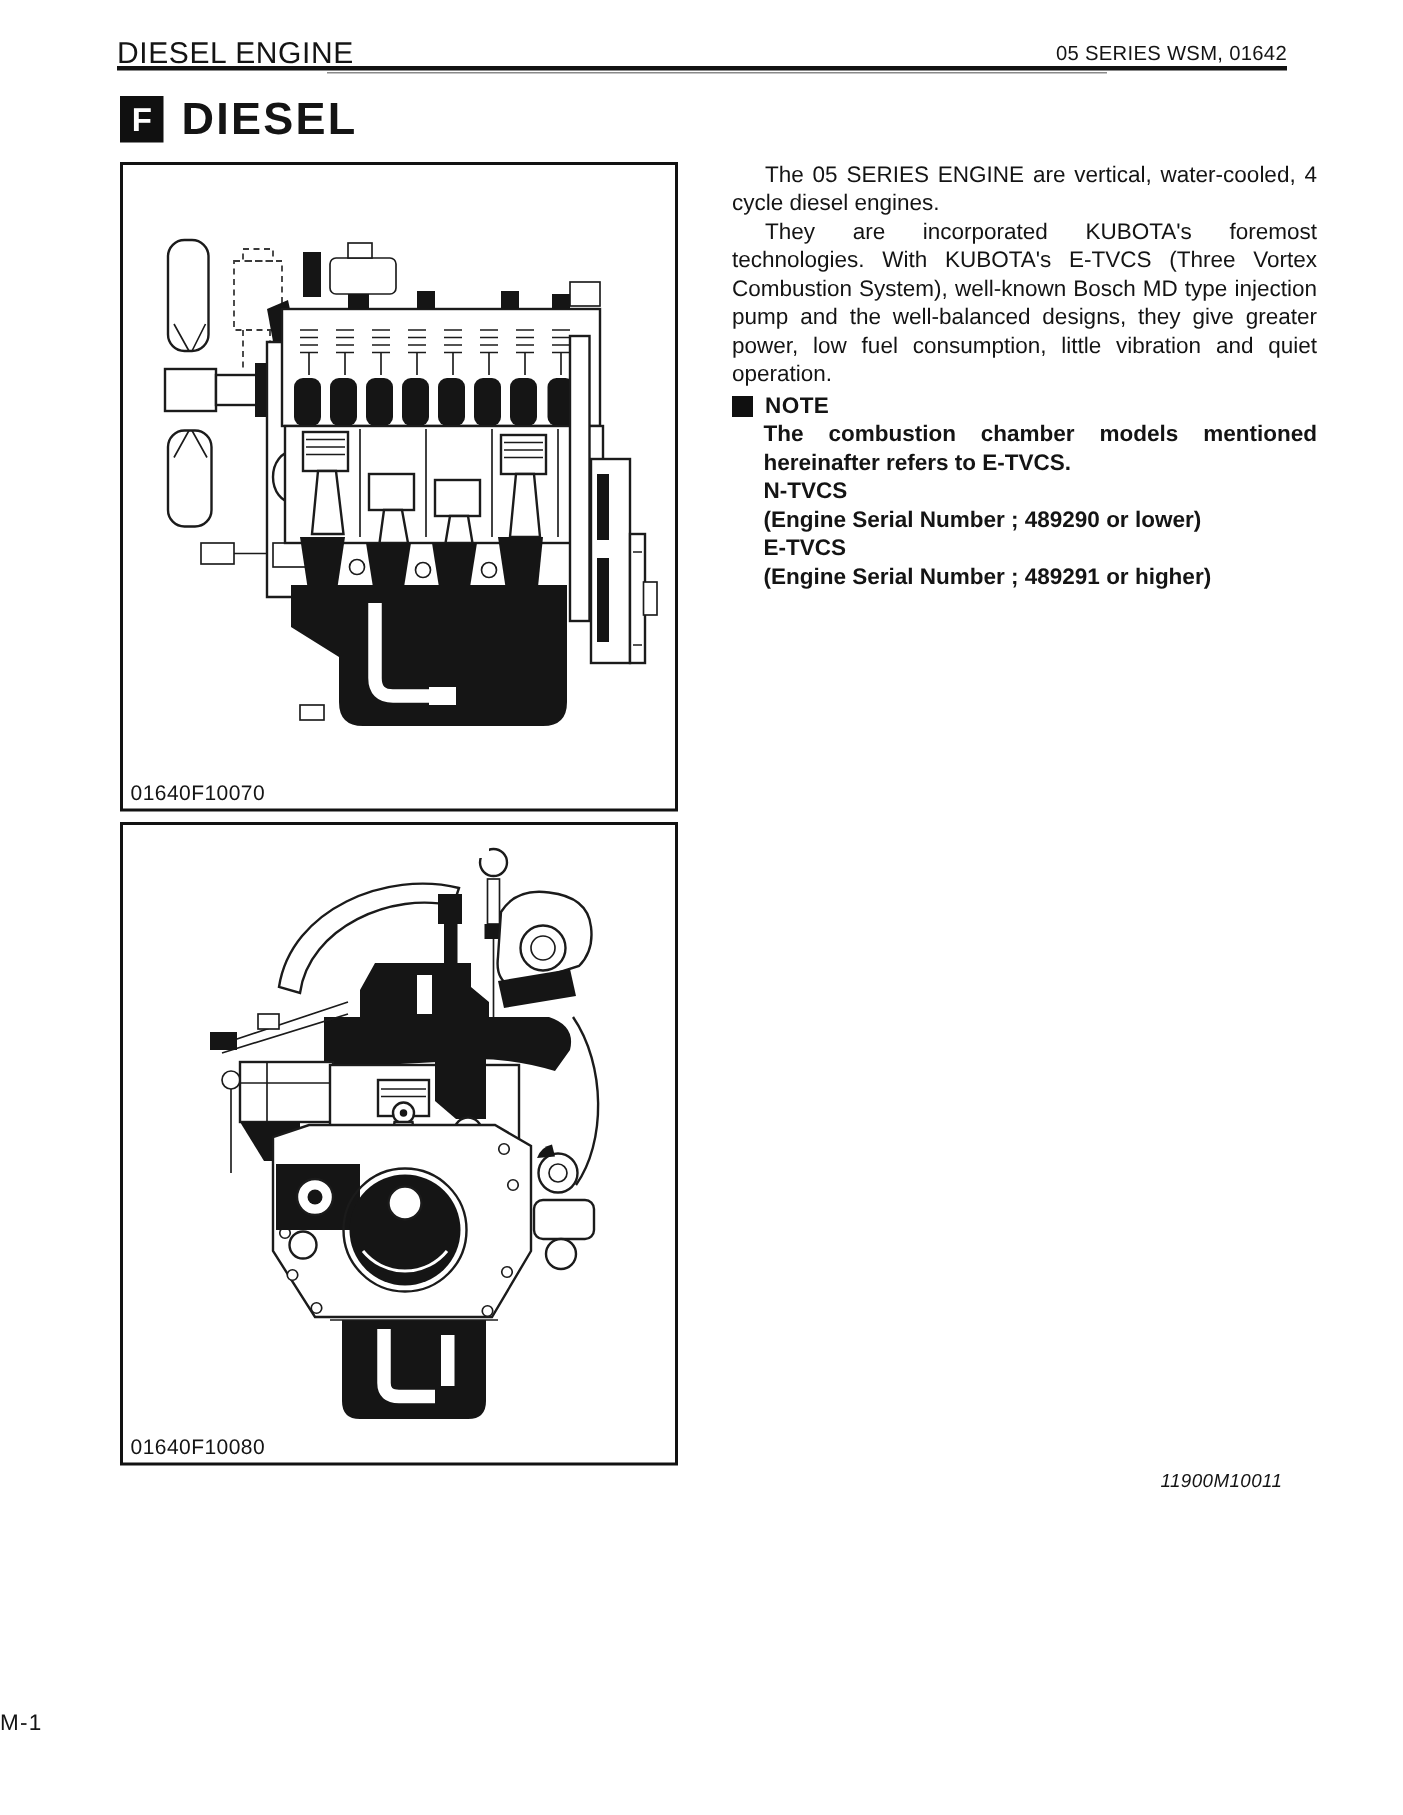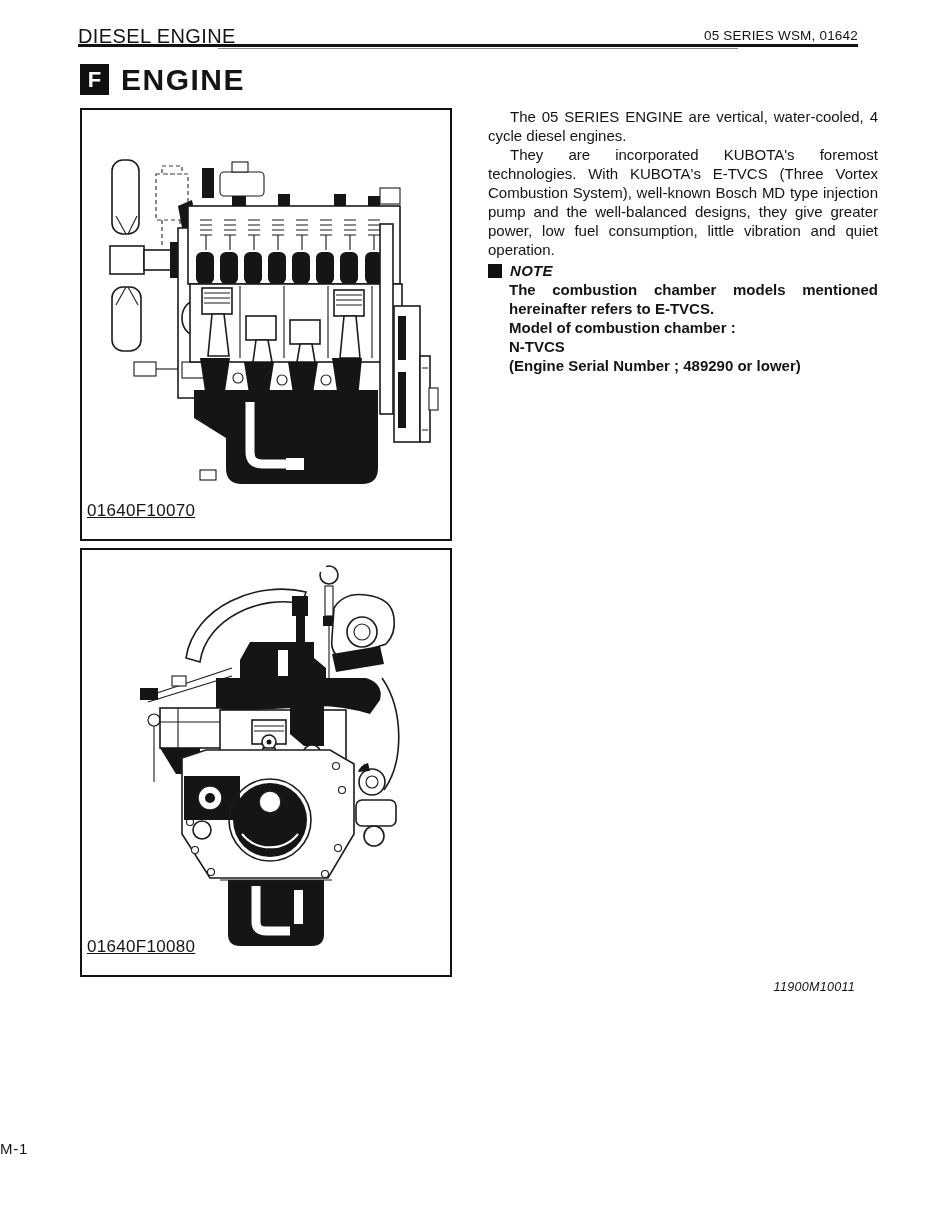--- a/index.html
+++ b/index.html
@@ -20,55 +20,55 @@
   .sec{position:absolute;left:80px;top:64px;display:flex;align-items:flex-start;}
   .sec-box{width:29px;height:31px;background:#101010;color:#fff;display:flex;
            align-items:center;justify-content:center;font-size:22px;font-weight:bold;}
   .sec-title{margin-left:12px;font-size:30px;font-weight:bold;letter-spacing:1.5px;line-height:31px;}
 
   
   .fig{position:absolute;left:80px;width:368px;border:2px solid #121212;background:#fff;}
   .fig1{top:108px;height:429px;}
   .fig2{top:548px;height:425px;}
   .fig svg{position:absolute;left:0;top:0;width:100%;height:100%;}
-  .fig-cap{position:absolute;left:5px;bottom:18px;font-size:17px;letter-spacing:.3px;background:transparent;text-decoration:underline;}
+  .fig-cap{position:absolute;left:5px;bottom:3px;font-size:14px;letter-spacing:.3px;background:transparent;}
 
   
   .ink{stroke:#1b1b1b;fill:none;stroke-width:1.6;}
   .ink2{stroke:#1b1b1b;fill:none;stroke-width:1.1;}
   .blk{fill:#151515;stroke:none;}
   .wt{fill:#ffffff;stroke:#1b1b1b;stroke-width:1.6;}
   .wt2{fill:#ffffff;stroke:#1b1b1b;stroke-width:1.1;}
   .dash{stroke:#3a3a3a;fill:none;stroke-width:1.2;stroke-dasharray:4 3;}
 
   
   .col{position:absolute;left:488px;top:107px;width:390px;font-size:15px;line-height:19px;}
   .col p{margin:0;text-align:justify;text-indent:22px;}
-  .note-hd{display:flex;align-items:center;margin-top:2px;font-style:italic;}
+  .note-hd{display:flex;align-items:center;margin-top:2px;}
   .note-sq{width:14px;height:14px;background:#101010;flex:0 0 auto;}
   .note-hd b{margin-left:8px;font-size:15px;letter-spacing:.3px;}
   .note-item{position:relative;margin:0 0 0 0;padding-left:21px;font-weight:bold;text-align:justify;}
   .note-item .dot{position:absolute;left:2px;top:6px;width:8px;height:8px;border-radius:50%;background:#101010;}
   .note-cont{margin-left:21px;font-weight:bold;text-align:justify;}
 
   .doc-code{position:absolute;right:80px;top:980px;font-size:12.5px;font-style:italic;letter-spacing:.3px;}
   .page-num{position:absolute;left:0;right:0;top:1140px;text-align:left;font-size:15px;letter-spacing:.8px;}
 </style>
 </head>
 <body>
 
 <div class="page">
 
   <div class="hdr-left">DIESEL ENGINE</div>
   <div class="hdr-right">05 SERIES WSM, 01642</div>
   <div class="hdr-rule"></div>
 
   <div class="sec">
     <div class="sec-box">F</div>
-    <div class="sec-title">ENGINE</div>
+    <div class="sec-title">DIESEL</div>
   </div>
 
   <div class="fig fig1">
     <svg viewBox="0 0 368 429">
 
       <rect class="wt" x="30" y="50" width="27" height="74" rx="11"></rect>
       <rect class="wt" x="30" y="177" width="29" height="64" rx="11"></rect>
       <path class="ink2" d="M34,106 L44,124 M55,106 L46,124 M34,195 L44,177 M56,195 L46,177"></path>
       <rect class="wt" x="28" y="136" width="34" height="28"></rect>
       <rect class="wt" x="62" y="140" width="32" height="20"></rect>
@@ -233,21 +233,22 @@
   </div>
 
   <div class="col">
     <p>The 05 SERIES ENGINE are vertical, water-cooled, 4 cycle diesel engines.</p>
     <p>They are incorporated KUBOTA's foremost technologies. With KUBOTA's E-TVCS (Three Vortex Combustion System), well-known Bosch MD type injection pump and the well-balanced designs, they give greater power, low fuel consumption, little vibration and quiet operation.</p>
     <div class="note-hd">
       <span class="note-sq"></span>
       <b>NOTE</b>
     </div>
     <div class="note-cont">The combustion chamber models mentioned hereinafter refers to E-TVCS.</div>
-    <div class="note-cont">Model of combustion chamber :</div>
     <div class="note-cont">N-TVCS</div>
     <div class="note-cont">(Engine Serial Number ; 489290 or lower)</div>
+    <div class="note-cont">E-TVCS</div>
+    <div class="note-cont">(Engine Serial Number ; 489291 or higher)</div>
   </div>
 
   <div class="doc-code">11900M10011</div>
   <div class="page-num">M-1</div>
 
 </div>
 
 </body></html>

